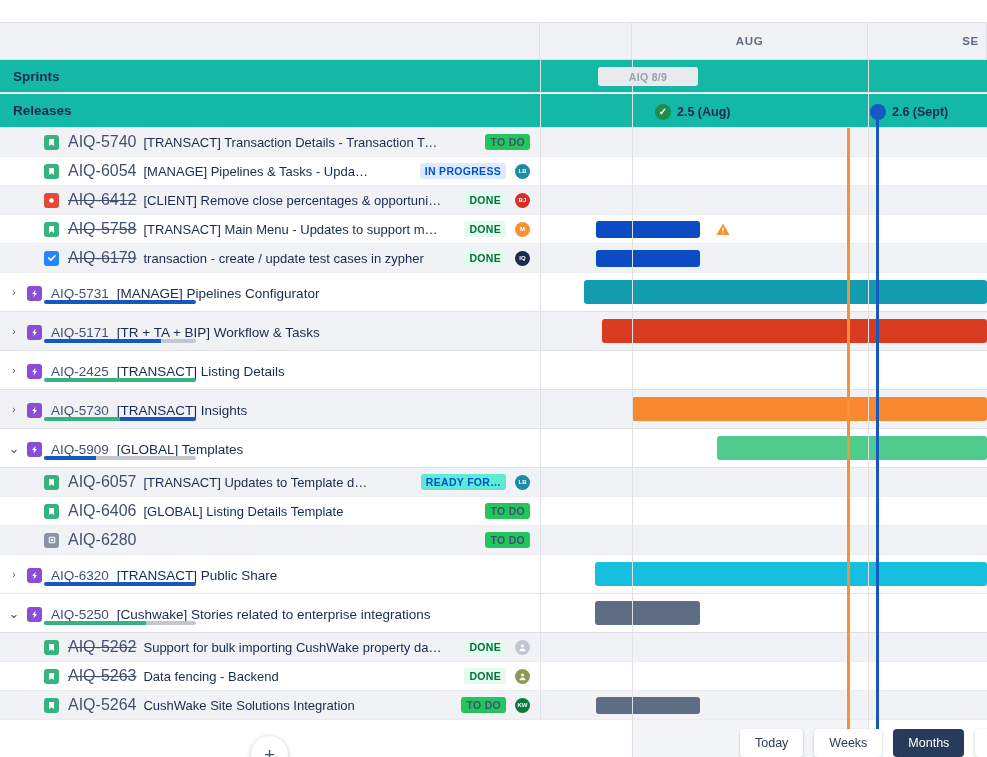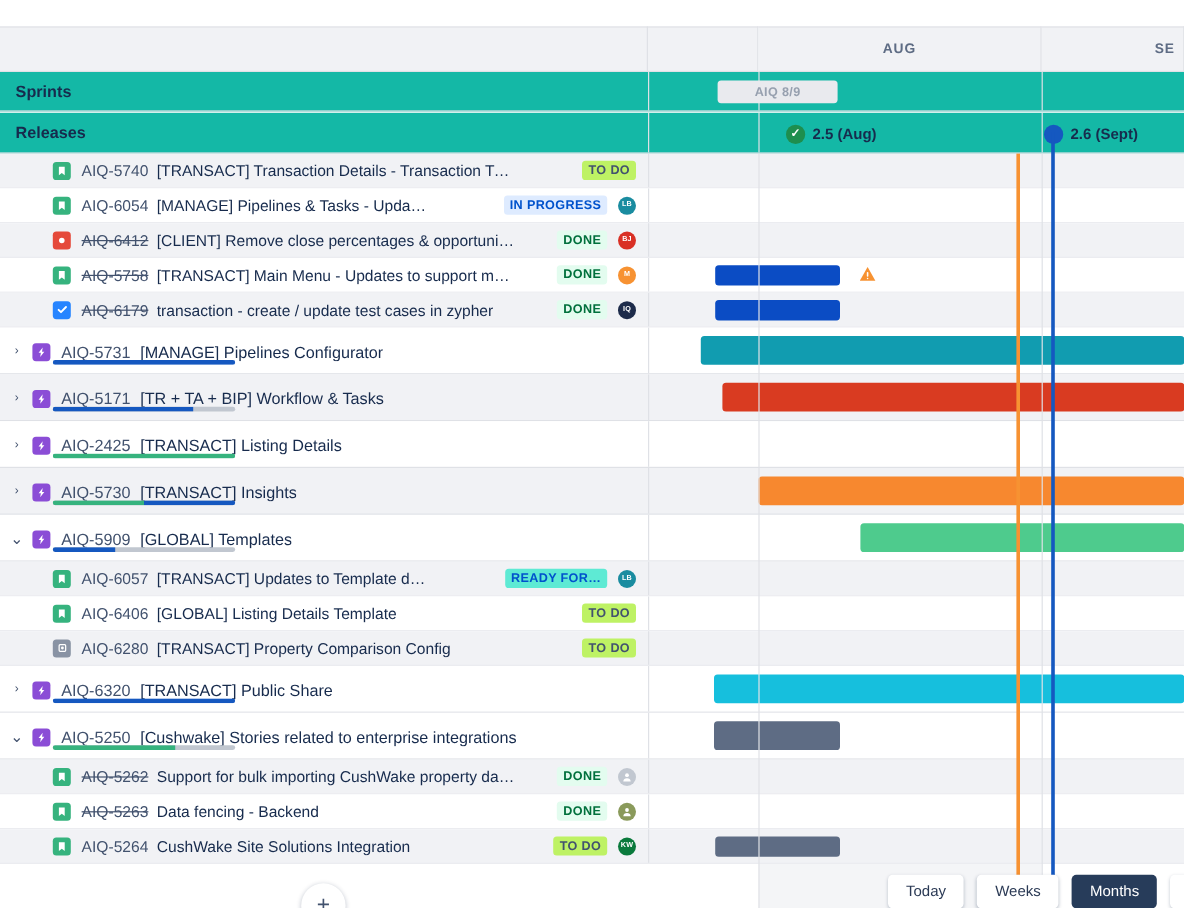--- a/index.html
+++ b/index.html
@@ -81,42 +81,42 @@
   .ticon { width:15px; height:15px; border-radius:3px; flex:none;
            display:flex; align-items:center; justify-content:center;
            margin-right:9px; }
   .ticon.story   { background:#36b37e; }
   .ticon.bug     { background:#e5493a; }
   .ticon.task    { background:#2684ff; }
   .ticon.epic    { background:#8b4dd6; }
   .ticon.subtask { background:#8993a4; }
   .ticon svg { display:block; }
 
-  .ikey { font-size:13px; color:#42526e; margin-right:7px; white-space:nowrap; }
+  .ikey { font-size:16px; color:#42526e; margin-right:7px; white-space:nowrap; }
   .ikey.struck { text-decoration: line-through; }
   .isum { font-size:13px; color:#172b4d; white-space:nowrap;
           overflow:hidden; text-overflow:ellipsis; }
   .ekey { font-size:13.5px; color:#42526e; margin-right:8px; white-space:nowrap; }
   .esum { font-size:13.5px; color:#172b4d; white-space:nowrap;
           overflow:hidden; text-overflow:ellipsis; }
 
   .sub-indent { margin-left:44px; display:flex; align-items:center;
                 flex:1; min-width:0; }
 
   
   .epic-wrap { position:relative; width:540px; height:100%; padding-left:0; }
   .epic-line { display:flex; align-items:center; height:100%; padding-top:2px; }
   .epic-prog { position:absolute; left:44px; bottom:7px; width:152px; height:4px;
                background:#c1c7d0; border-radius:2px; overflow:hidden; display:flex; }
   .epic-prog .seg { height:100%; }
 
   
   .badge { flex:none; font-size:10.5px; font-weight:700; letter-spacing:.3px;
            padding:2px 5px; border-radius:3px; margin-left:auto; white-space:nowrap; }
-  .badge.todo { background:#bef264; color:#42526e; }
+  .badge.todo { background:#22c55e; color:#42526e; }
   .badge.done { background:#e3fcef; color:#00703c; }
   .badge.prog { background:#deebff; color:#0052cc; }
   .badge.ready{ background:#5eead4; color:#0052cc; }
 
   .avatar { flex:none; width:15px; height:15px; border-radius:50%; margin-left:9px;
             margin-right:10px; display:flex; align-items:center; justify-content:center;
             font-size:6px; font-weight:700; color:#fff; letter-spacing:.1px; }
   .badge-slot { margin-left:auto; display:flex; align-items:center; }
   .pad-right { margin-right:10px; }
 
@@ -450,21 +450,20 @@
       <div class="row sub-row alt">
         <div class="row-left">
           <div class="sub-indent">
             <span class="ticon subtask">
               <svg width="8" height="8" viewBox="0 0 10 10">
                 <rect x="1.6" y="1.6" width="6.8" height="6.8" rx="1" fill="none" stroke="#fff" stroke-width="1.3"></rect>
                 <circle cx="5" cy="5" r="1.5" fill="#fff"></circle>
               </svg>
             </span>
             <span class="ikey">AIQ-6280</span>
-            <span class="isum" style="max-width: 300px;">[TRANSACT] Property Comparison Config</span>
             <div class="badge-slot">
               <span class="badge todo pad-right">TO DO</span>
             </div>
           </div>
         </div>
         <div class="vdiv"></div>
         <div class="row-right"></div>
       </div>
       <div class="row epic-row white">
         <div class="row-left">

